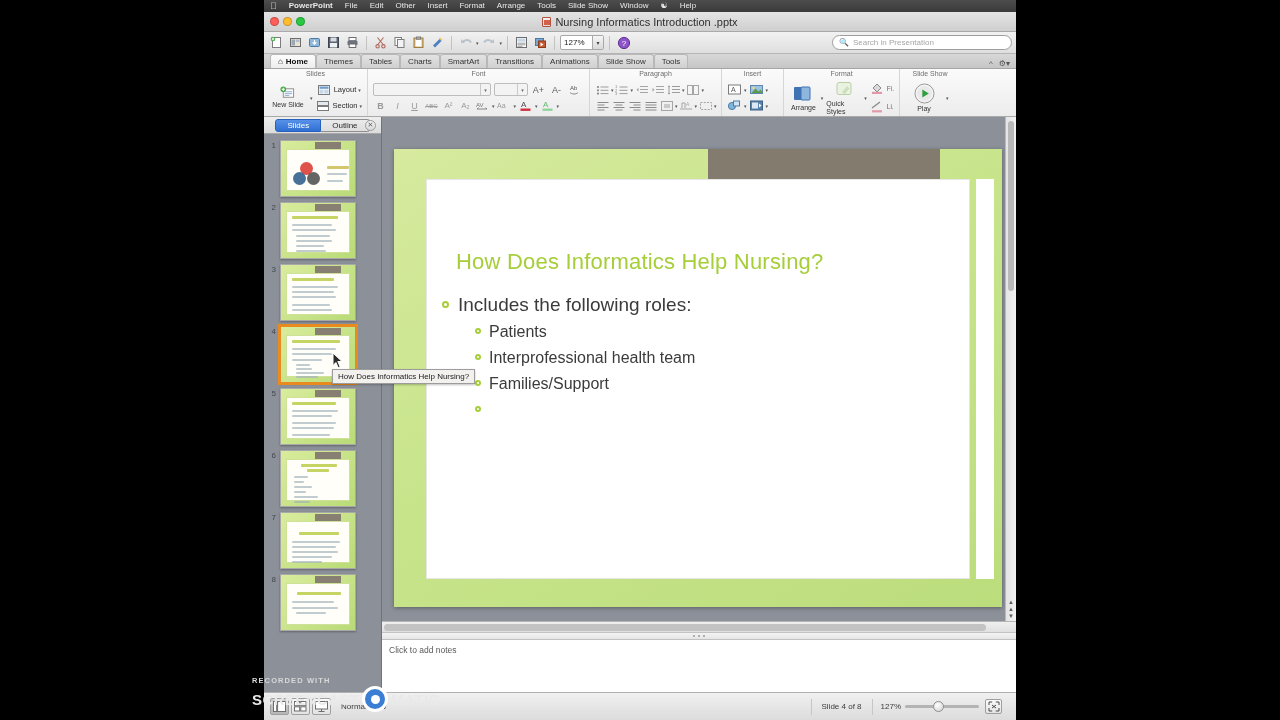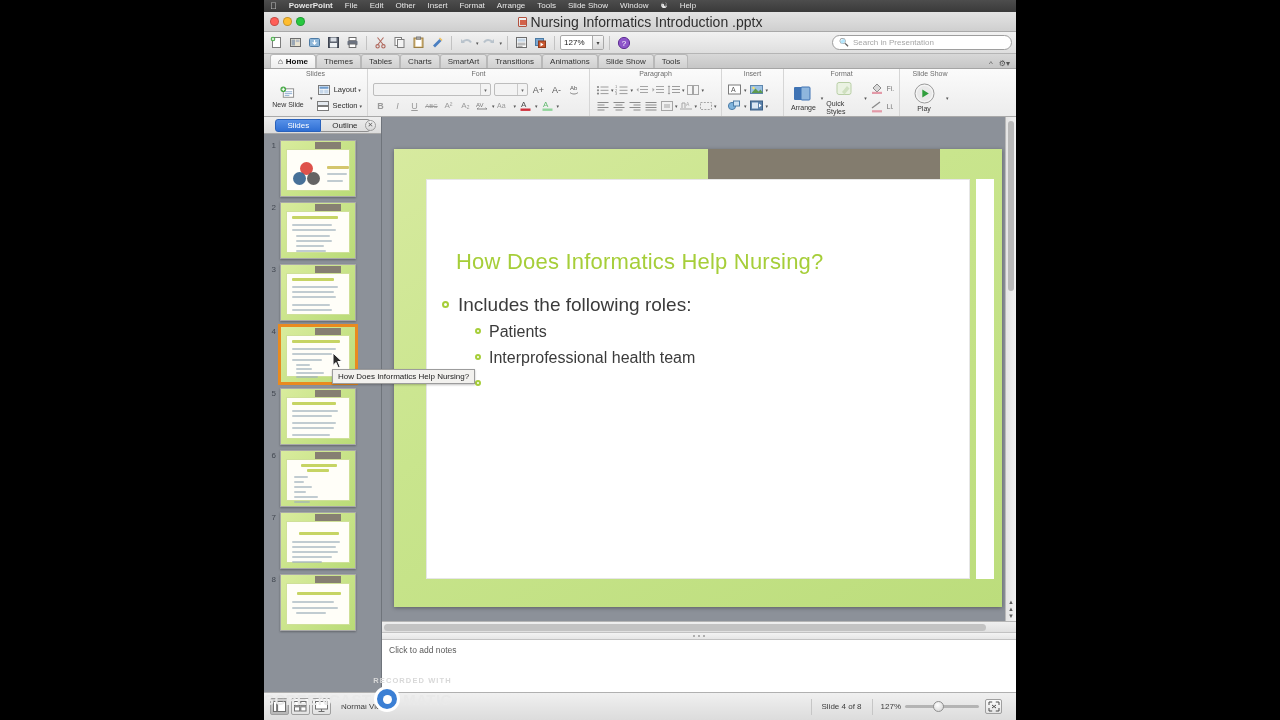--- a/index.html
+++ b/index.html
@@ -34,21 +34,21 @@
     height: 20px; width: 100%;
     background: linear-gradient(#e4e4e4, #cfcfcf);
     border-bottom: 1px solid #a9a9a9;
     display: flex; align-items: center; position: relative;
   }
   .traffic { display: flex; gap: 4px; padding-left: 6px; }
   .tl { width: 9px; height: 9px; border-radius: 50%; border: 1px solid rgba(0,0,0,.22); }
   .tl.r { background: #ff5f57; } .tl.y { background: #ffbd2e; } .tl.g { background: #28c840; }
   .doc-title {
     position: absolute; left: 0; right: 0; text-align: center;
-    font-size: 14px; color: #2e2e2e; display: flex; align-items: center; justify-content: center; gap: 4px;
+    font-size: 11px; color: #2e2e2e; display: flex; align-items: center; justify-content: center; gap: 4px;
   }
   .doc-icon { width: 9px; height: 10px; background: linear-gradient(#f2f2f2,#dcdcdc); border: 1px solid #b3513e; border-radius: 1px; position: relative; }
   .doc-icon::after { content:""; position:absolute; left:1px; top:2px; width:6px; height:5px; background:#d3624a; }
 
   
   .stdbar {
     height: 22px; width: 100%;
     background: linear-gradient(#f2f2f2, #dedede);
     border-bottom: 1px solid #b5b5b5;
     display: flex; align-items: center; gap: 2px; padding: 0 4px;
@@ -185,21 +185,21 @@
       display:flex; align-items:center; justify-content:center; margin-left:2px;}
 
   
   .tooltip {
     position:absolute; left: 332px; top: 369px; background: #f2f1ee; border: 1px solid #9c9c9c;
     font-size: 8px; color: #1c1c1c; padding: 2px 5px; box-shadow: 0 1px 2px rgba(0,0,0,.25); white-space: nowrap; z-index: 40;
   }
   .cursor { position:absolute; left: 332px; top: 352px; z-index: 41; }
 
   
-  .watermark { position:absolute; left: 264px; top: 676px; z-index: 60; pointer-events:none;text-align:right; }
+  .watermark { position:absolute; left: 252px; top: 676px; z-index: 60; pointer-events:none; }
   .wm-recorded { font-size: 7.5px; letter-spacing: 1.1px; color:#d8d8d8; font-weight:bold; }
   .wm-main { display:flex; align-items:center; gap: 2px; margin-top: 1px;}
   .wm-text { font-size: 15px; letter-spacing: .4px; color:#e9e9e9; font-weight: bold; }
   .wm-ring { width: 26px; height: 26px; border-radius:50%; background: #3b7fd4; border: 3px solid #fff;
       display:flex; align-items:center; justify-content:center; margin: 0 1px;}
   .wm-ring i { width: 9px; height: 9px; border-radius:50%; background:#fff; display:block;}
 </style>
 </head>
 <body>
 
@@ -839,20 +839,24 @@
                 <span>Includes the following roles:</span>
               </div>
               <div class="b2wrap">
                 <div class="b2">
                   <span class="dot"></span>
                   <span>Patients</span>
                 </div>
                 <div class="b2">
                   <span class="dot"></span>
                   <span>Interprofessional health team</span>
+                </div>
+                <div class="b2">
+                  <span class="dot"></span>
+                  <span>Families/Support</span>
                 </div>
                 <div class="b2">
                   <span class="dot"></span>
                 </div>
               </div>
             </div>
           </div>
 
           <div class="vscroll">
             <div class="thumbv"></div>

